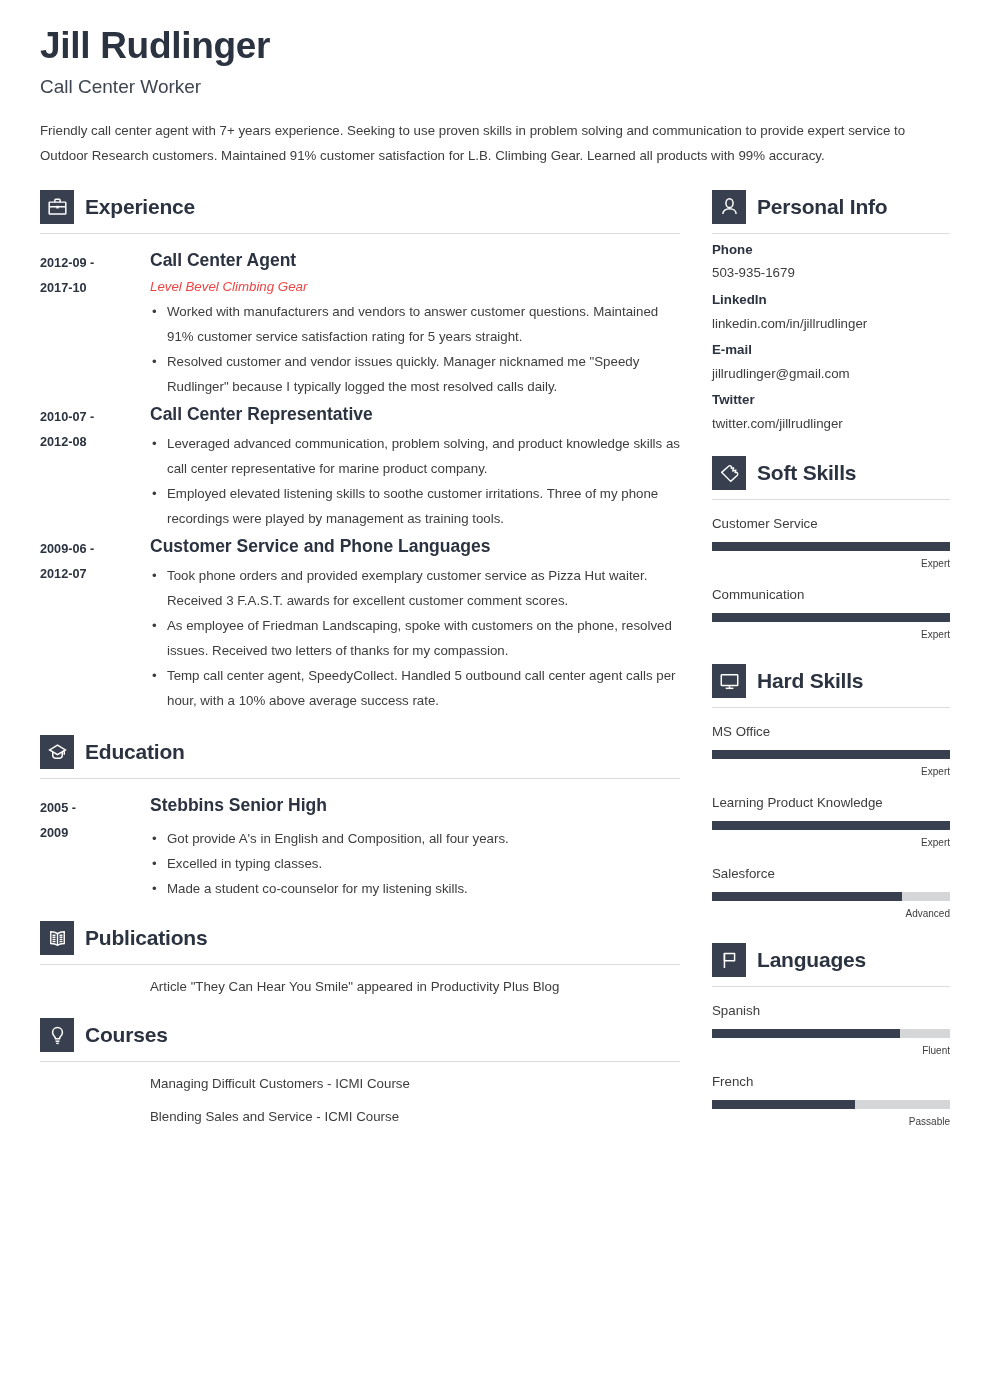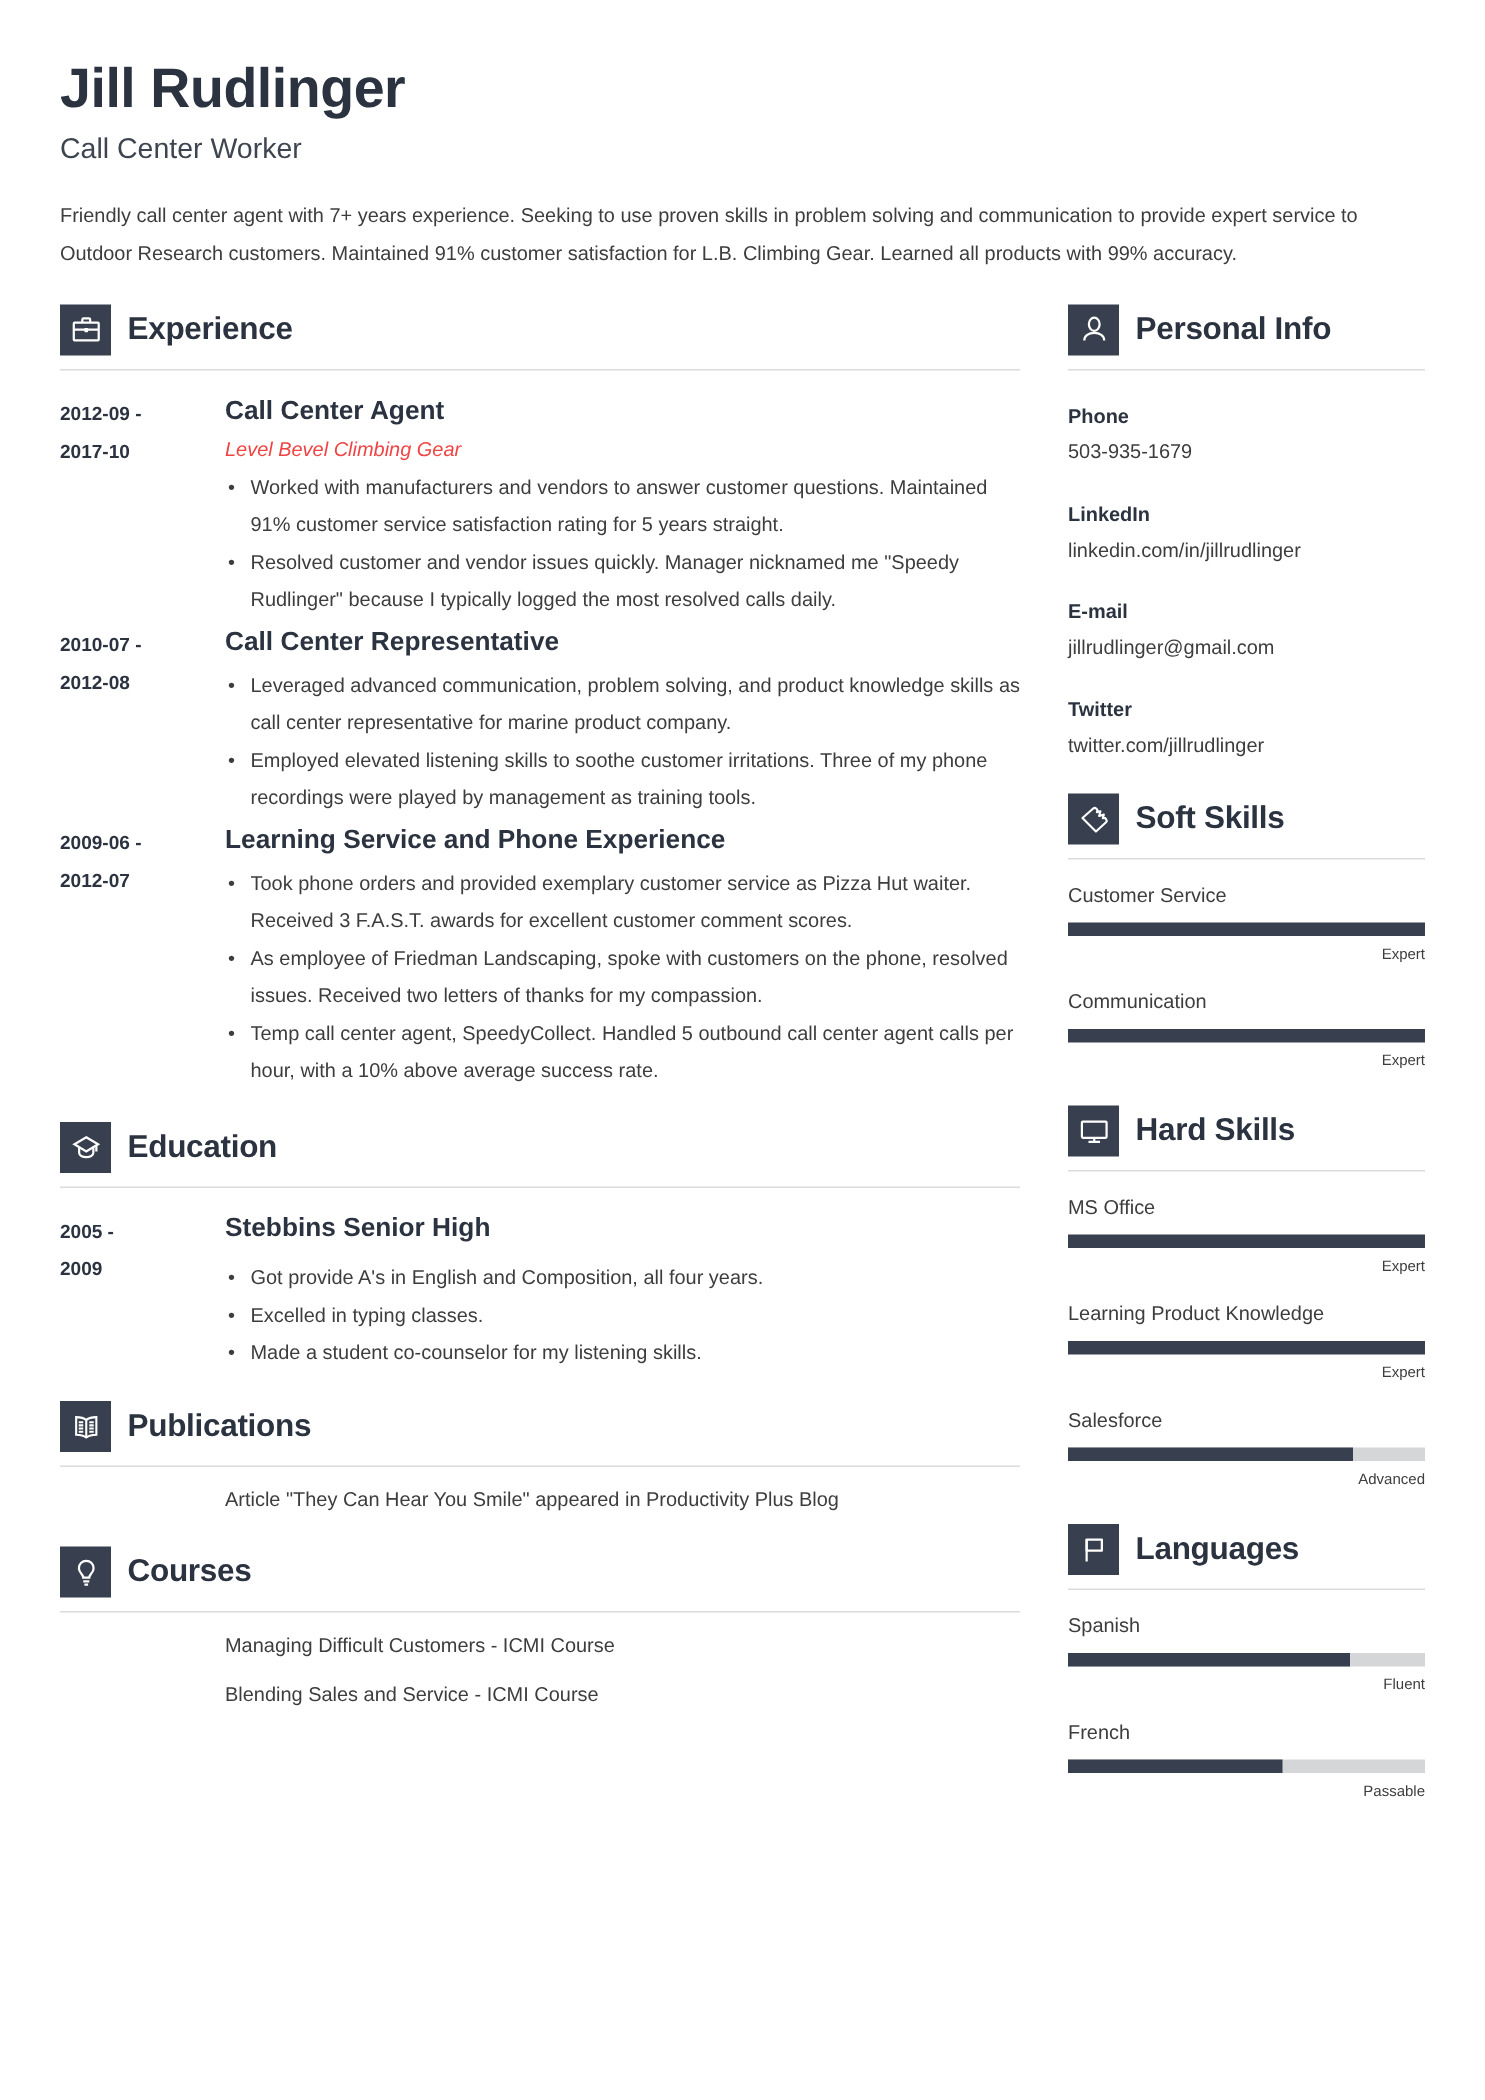--- a/index.html
+++ b/index.html
@@ -9,21 +9,21 @@
     height: 1400px;
     background: #ffffff;
     font-family: "Liberation Sans", sans-serif;
     color: #3b3b3b;
     overflow: hidden;
   }
 
   .page {
     width: 990px;
     height: 1400px;
-    padding: 38px 40px 0 40px;
+    padding: 25px 40px 0 40px;
     position: relative;
   }
 
   
   .hdr-name {
     font-size: 37px;
     font-weight: bold;
     color: #2b3240;
     letter-spacing: -0.3px;
     line-height: 1.15;
@@ -131,21 +131,21 @@
     font-size: 13.3px;
     line-height: 25px;
     color: #3d3d3d;
     margin-left: 110px;
     margin-top: 9px;
   }
 
   
   .side-sec { margin-bottom: 0; }
   .side-sec + .side-sec { margin-top: 22px; }
-  .info-item { margin-top: 21px; }
+  .info-item { margin-top: 6px; }
   .info-label {
     font-size: 13.3px;
     font-weight: bold;
     color: #2b3240;
     line-height: 1.5;
   }
   .info-value {
     font-size: 13.3px;
     color: #3d3d3d;
     line-height: 1.6;
@@ -235,21 +235,21 @@
               </ul>
             </div>
           </div>
 
           <div class="entry">
             <div class="entry-date">
               <div>2009-06 -</div>
               <div>2012-07</div>
             </div>
             <div class="entry-body">
-              <div class="entry-role">Learning Service and Phone Experience</div>
+              <div class="entry-role">Customer Service and Phone Languages</div>
               <ul class="entry-list">
                 <li>Took phone orders and provided exemplary customer service as Pizza Hut waiter. Received 3 F.A.S.T. awards for excellent customer comment scores.</li>
                 <li>As employee of Friedman Landscaping, spoke with customers on the phone, resolved issues. Received two letters of thanks for my compassion.</li>
                 <li>Temp call center agent, SpeedyCollect. Handled 5 outbound call center agent calls per hour, with a 10% above average success rate.</li>
               </ul>
             </div>
           </div>
 
         </div>
       </section>

